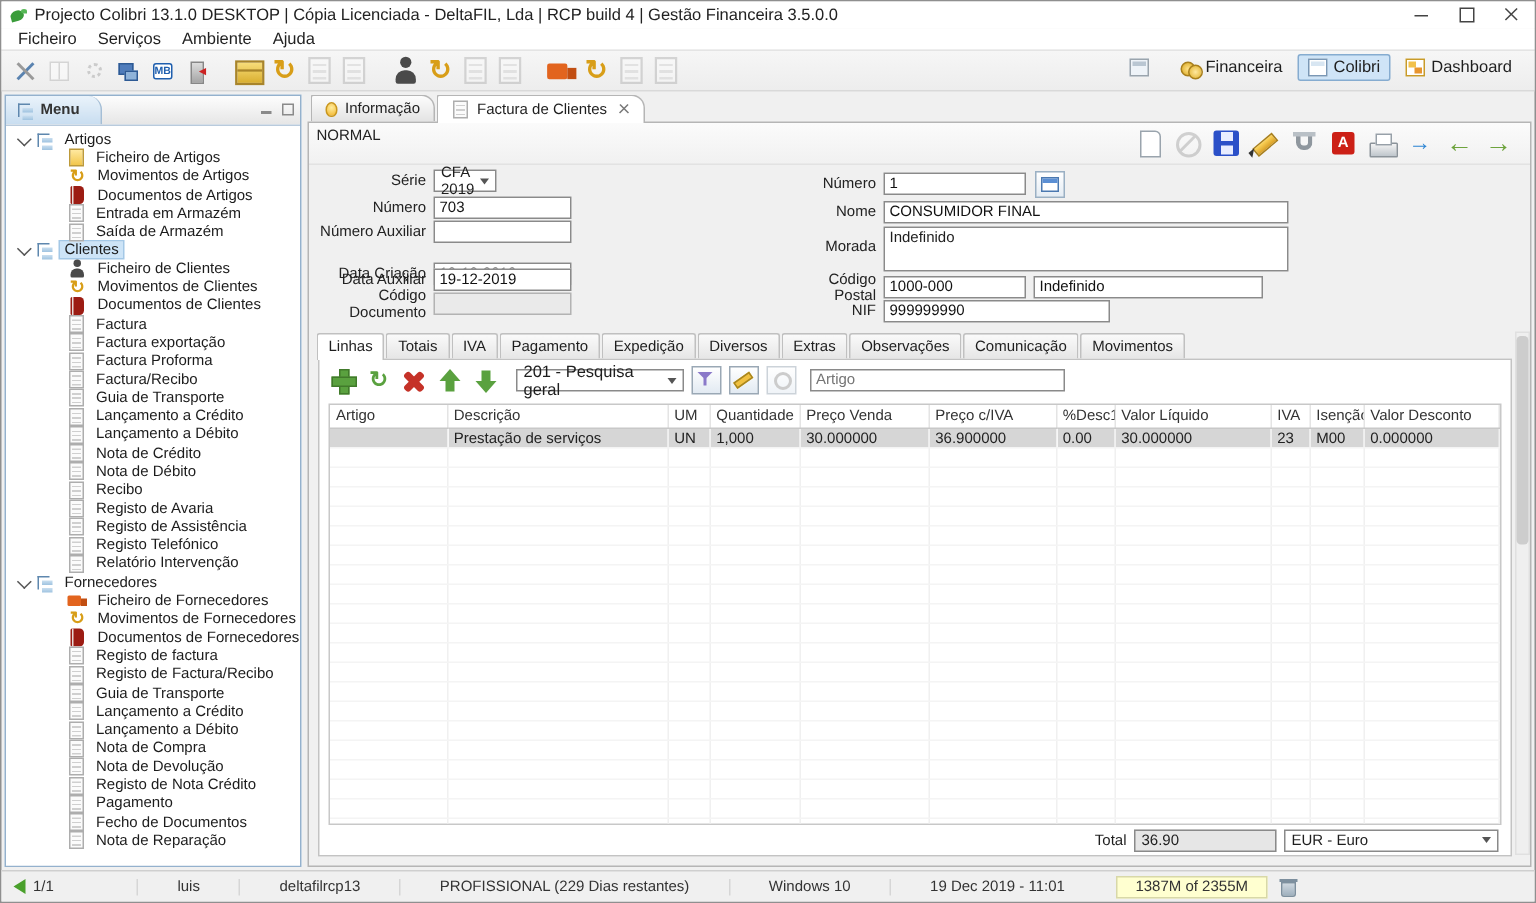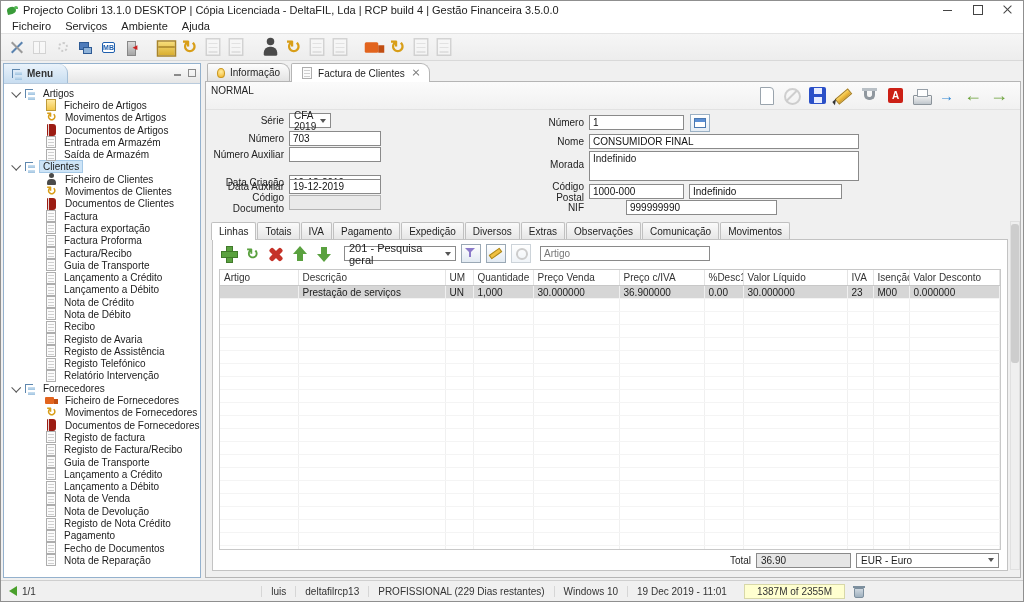--- a/index.html
+++ b/index.html
@@ -166,21 +166,21 @@
   .totalrow{height:20px;flex:none;display:flex;align-items:center;justify-content:flex-end;gap:5px;padding-right:8px;font-size:10px;}
   .totalfld{width:95px;height:15px;background:#e6e6e6;border:1px solid #8a8a8a;box-sizing:border-box;text-align:left;padding:0 4px;line-height:14px;}
   .curr{width:143px;}
   
   .vscroll{position:absolute;right:1px;top:158px;bottom:8px;width:8px;background:#efefef;border:1px solid #e0e0e0;}
   .vthumb{position:absolute;left:0;right:0;top:2px;height:40%;background:#cdcdcd;border-radius:3px;}
   
   .statusbar{height:20px;flex:none;display:flex;align-items:center;border-top:1px solid #cfcfcf;background:#f0f0f0;padding:0 8px;font-size:10px;color:#333;}
   .smark{width:0;height:0;border-top:5px solid transparent;border-bottom:5px solid transparent;border-right:8px solid #4aa02c;margin-right:5px;}
   .sspace{flex:1;}
-  .sitem{padding:0 9px;border-left:1px solid #d6d6d6;white-space:nowrap;}
+  .sitem{padding:0 26px;border-left:1px solid #d6d6d6;white-space:nowrap;}
   .mem{background:#ffffd0;border:1px solid #d8d8a8;padding:1px 12px;margin-left:8px;white-space:nowrap;}
   .trash{width:12px;height:13px;position:relative;margin:0 150px 0 8px;}
   .trash::before{content:"";position:absolute;left:1px;top:3px;width:10px;height:10px;background:linear-gradient(#cfd8e0,#9fb0be);border:1px solid #7d8f9e;border-radius:0 0 2px 2px;box-sizing:border-box;}
   .trash::after{content:"";position:absolute;left:0;top:1px;width:12px;height:2px;background:#7d8f9e;}
 </style>
 </head>
 <body>
 
 <div class="win">
 
@@ -279,20 +279,42 @@
         </span>
 
         <span class="tbic doc big dis">
           <span class="tic doc big dis"></span>
         </span>
 
         <span class="tbic doc big dis">
           <span class="tic doc big dis"></span>
         </span>
       </span>
+    <span class="persp-bar">
+
+        <span class="persp plain">
+          <span class="picon open-persp"></span>
+          <span></span>
+        </span>
+
+        <span class="persp plain">
+          <span class="picon coins"></span>
+          <span>Financeira</span>
+        </span>
+
+        <span class="persp sel">
+          <span class="picon window"></span>
+          <span>Colibri</span>
+        </span>
+
+        <span class="persp plain">
+          <span class="picon dash"></span>
+          <span>Dashboard</span>
+        </span>
+      </span>
   </div>
 
   <div class="main">
 
     <div class="sidebar">
       <div class="vhead">
         <div class="vtab">
           <span class="tic tree"></span>
           <span>Menu</span>
         </div>
@@ -497,21 +519,21 @@
 
           <div class="srow item">
             <span class="chev"></span>
             <span class="tic doc"></span>
             <span class="slbl">Lançamento a Débito</span>
           </div>
 
           <div class="srow item">
             <span class="chev"></span>
             <span class="tic doc"></span>
-            <span class="slbl">Nota de Venda</span>
+            <span class="slbl">Nota de Compra</span>
           </div>
 
           <div class="srow item">
             <span class="chev"></span>
             <span class="tic doc"></span>
             <span class="slbl">Nota de Devolução</span>
           </div>
 
           <div class="srow item">
             <span class="chev"></span>
@@ -611,21 +633,21 @@
             <span class="lbl" style="margin-top:8px;">Morada</span>
             <span class="multi">Indefinido</span>
           </div>
           <div class="frow fright fr4">
             <span class="lbl">Código Postal</span>
             <input class="inp" style="width: 95px;" value="1000-000">
             <input class="inp" style="width: 153px; margin-left: 5px;" value="Indefinido">
           </div>
           <div class="frow fright fr5">
             <span class="lbl">NIF</span>
-            <input class="inp" style="width: 151px; margin-left: 37px;" value="999999990">
+            <input class="inp" style="width: 151px;" value="999999990">
           </div>
         </div>
 
         <div class="ltabs">
 
             <span class="ltab on">
               <span>Linhas</span>
             </span>
 
             <span class="ltab">

